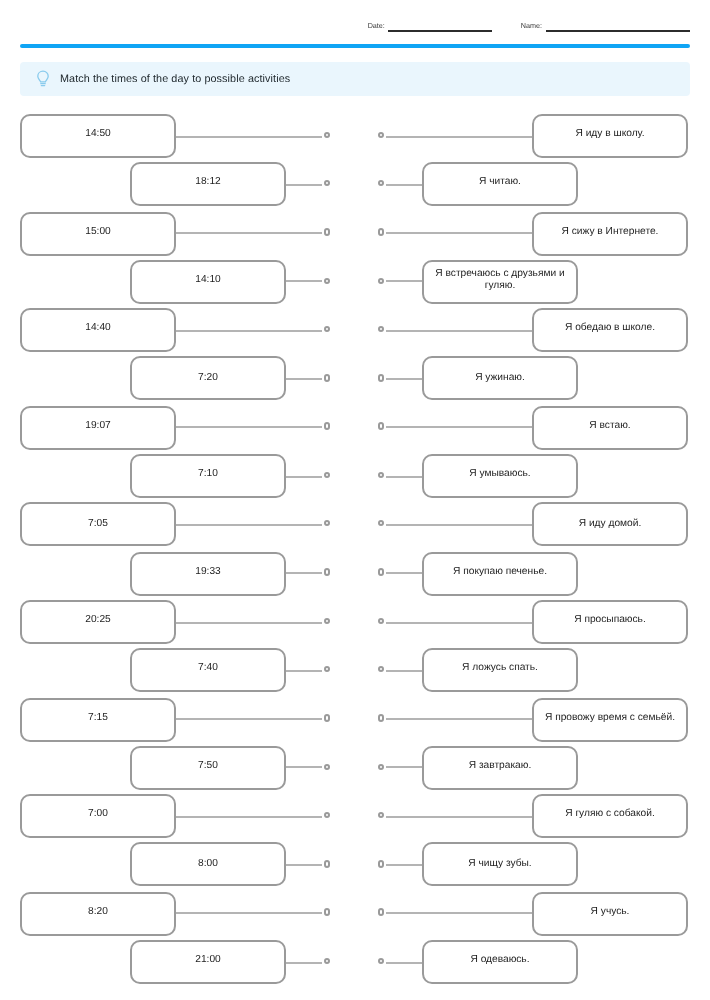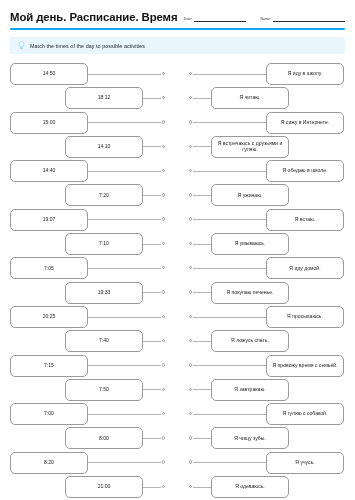--- a/index.html
+++ b/index.html
@@ -71,21 +71,20 @@
   }
   .col-left .dot{right:0;}
   .col-right .dot{left:0;}
 </style>
 </head>
 <body>
 
 <div class="page">
 
   <div class="header">
-    <div class="title">Мой день. Расписание. Время</div>
     <div class="meta">
       <div class="meta-group">
         <span class="meta-label">Date:</span>
         <span class="meta-line line-date"></span>
       </div>
       <div class="meta-group">
         <span class="meta-label">Name:</span>
         <span class="meta-line line-name"></span>
       </div>
     </div>

